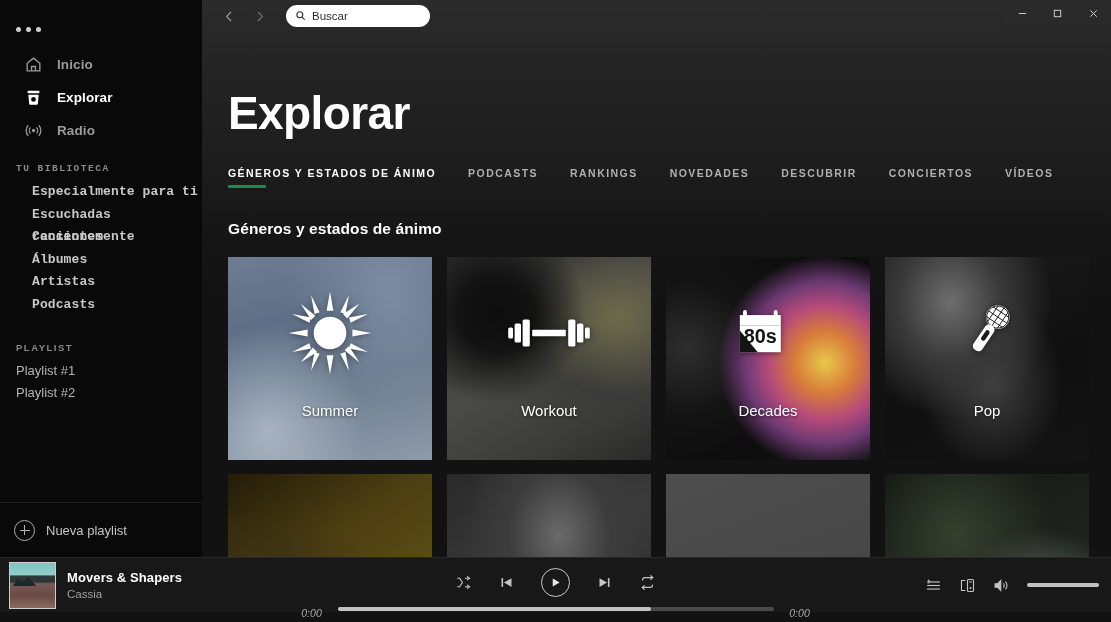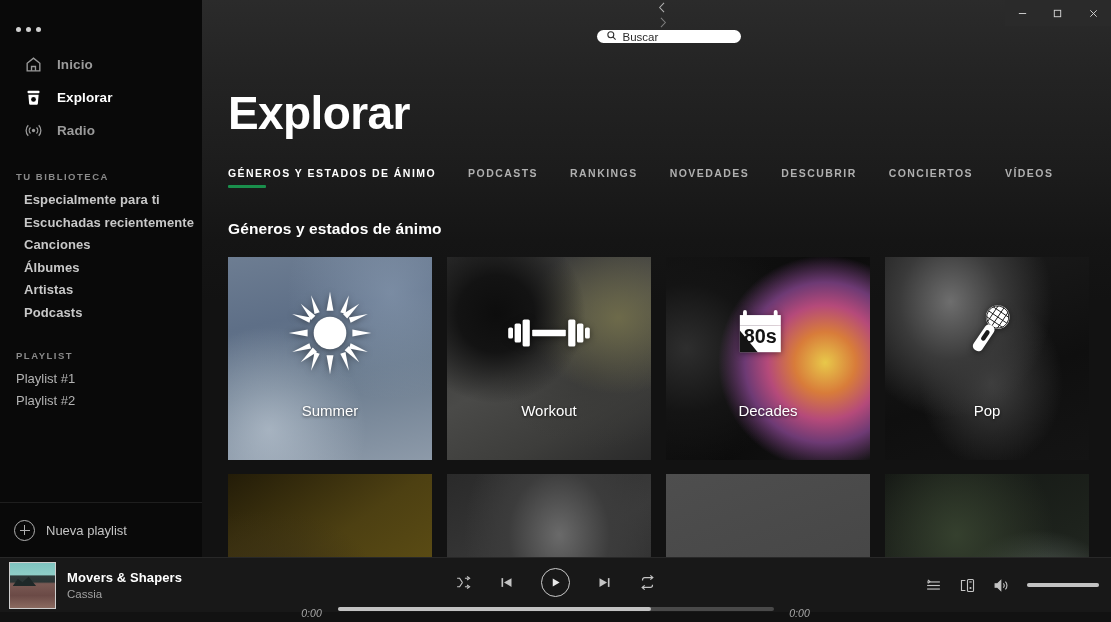--- a/index.html
+++ b/index.html
@@ -32,24 +32,24 @@
     letter-spacing: .1px;
   }
   .nav-item.active { color: #fff; }
   .nav-item .ico { width: 22px; height: 22px; display: flex; align-items: center; justify-content: center; }
   .nav-item .ico svg { display: block; }
 
   .sec-head {
     color: #8a8a8a; font-size: 9.5px; font-weight: bold;
     letter-spacing: 1.5px; padding: 0 0 7px 16px;
   }
-  .lib { margin-top: 24px; }
+  .lib { margin-top: 16px; font-family: Liberation Mono, monospace; }
   .lib-item {
     color: #c8c8c8; font-size: 13px; font-weight: bold;
-    padding: 0 0 0 24px; height: 22.5px; line-height: 22.5px;
+    padding: 0 0 0 32px; height: 22.5px; line-height: 22.5px;
     letter-spacing: .1px;
   }
   .pl { margin-top: 26px; }
   .pl-item {
     color: #b3b3b3; font-size: 13px; font-weight: normal;
     padding: 0 0 0 16px; height: 22px; line-height: 22px;
   }
   .new-pl {
     position: absolute; left: 0; bottom: 0; width: 202px;
     height: 55px; display: flex; align-items: center; gap: 11px;
@@ -66,21 +66,21 @@
   .plus-circle:before { left: 4.5px; top: 9.2px; width: 10px; height: 1.3px; }
   .plus-circle:after  { top: 4.5px; left: 9.2px; height: 10px; width: 1.3px; }
 
   
   .main {
     flex: 1; height: 557px; position: relative; overflow: hidden;
     background: linear-gradient(to bottom, #2b2b2b 0px, #232323 80px, #1c1c1c 170px, #151515 240px, #121212 300px);
   }
   .topbar {
     height: 32px; display: flex; align-items: center; gap: 0;
-    padding-left: 12px; position: relative; z-index: 5; flex-direction: column;
+    padding-left: 12px; position: relative; z-index: 5;
   }
   .navbtn {
     width: 30px; height: 30px; display: flex; align-items: center; justify-content: center;
     color: #b0b0b0;
   }
   .navbtn.fwd { color: #7d7d7d; }
   .search-pill {
     margin-left: 12px; width: 144px; height: 22px; border-radius: 11px;
     background: #fff; display: flex; align-items: center; gap: 6px;
     padding: 0 9px; color: #2b2b2b; font-size: 11.5px;

